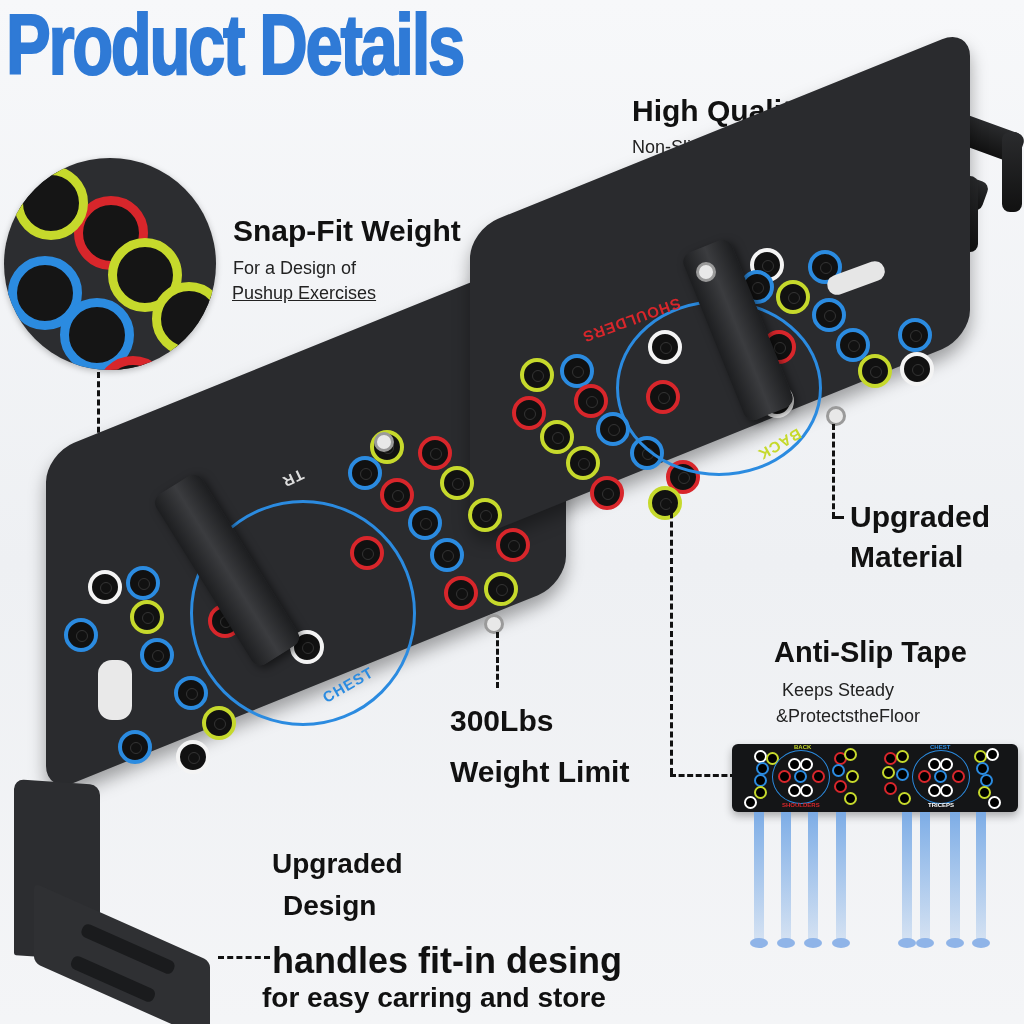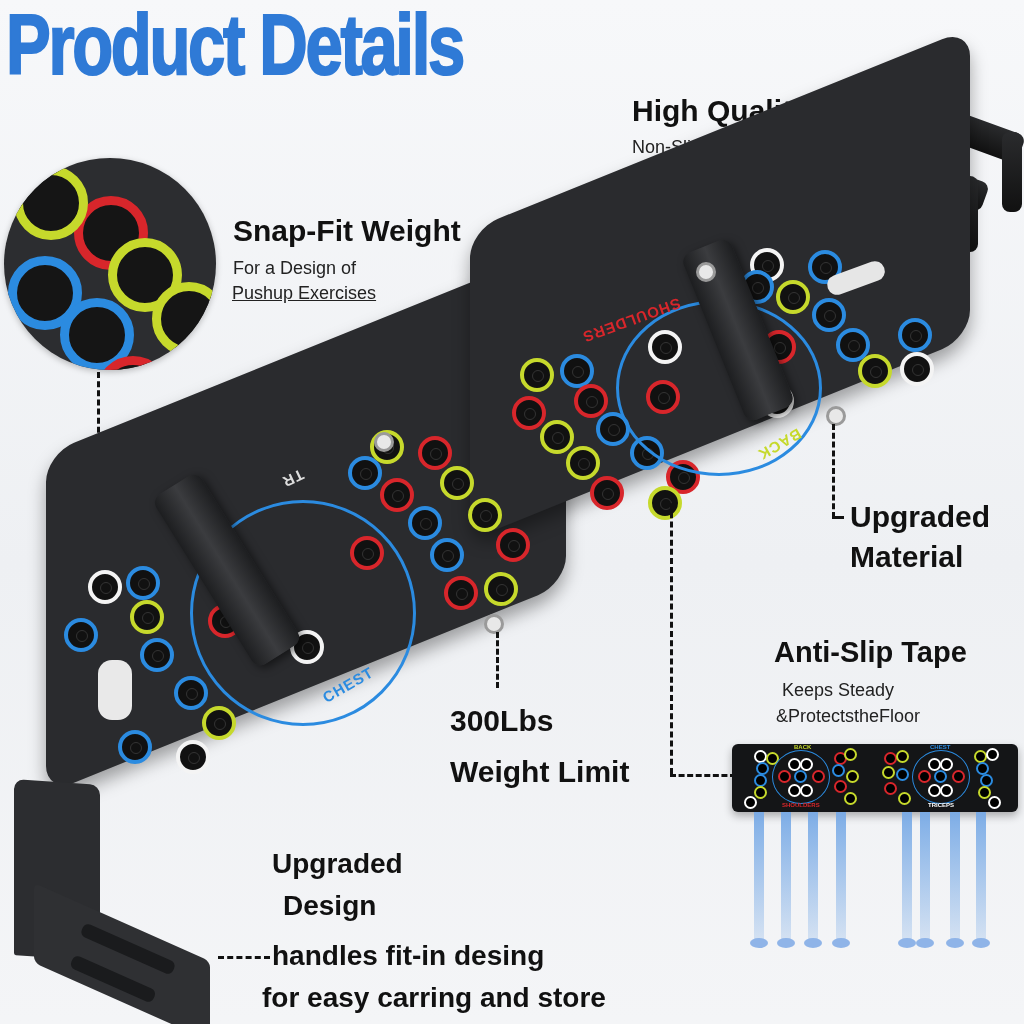--- a/index.html
+++ b/index.html
@@ -251,14 +251,14 @@
 <div class="abs folded">
   <div class="abs" style="left:0;top:0;width:86px;height:176px;background:#2c2d30;border-radius:10px 10px 2px 2px;transform:skewY(4deg);"></div>
   <div class="abs" style="left:20px;top:140px;width:176px;height:80px;background:#2f3033;border-radius:6px;transform:skewY(24deg);"></div>
   <div class="abs" style="left:64px;top:160px;width:100px;height:14px;background:#1a1b1d;border-radius:6px;transform:rotate(24deg);"></div>
   <div class="abs" style="left:54px;top:190px;width:90px;height:14px;background:#1a1b1d;border-radius:6px;transform:rotate(24deg);"></div>
 </div>
 
 <div class="abs h-bold" style="left:272px;top:848px;font-size:28px;">Upgraded</div>
 <div class="abs h-bold" style="left:272px;top:890px;font-size:28px;margin-left:11px;">Design</div>
 <div class="abs dash-h" style="left:218px;top:956px;width:52px;"></div>
-<div class="abs h-bold" style="left:272px;top:940px;font-size:28px;">handles fit-in desing</div>
+<div class="abs h-bold" style="left:272px;top:940px;font-size:36px;">handles fit-in desing</div>
 <div class="abs h-bold" style="left:262px;top:982px;font-size:28px;">for easy carring and store</div>
 
 </body></html>

